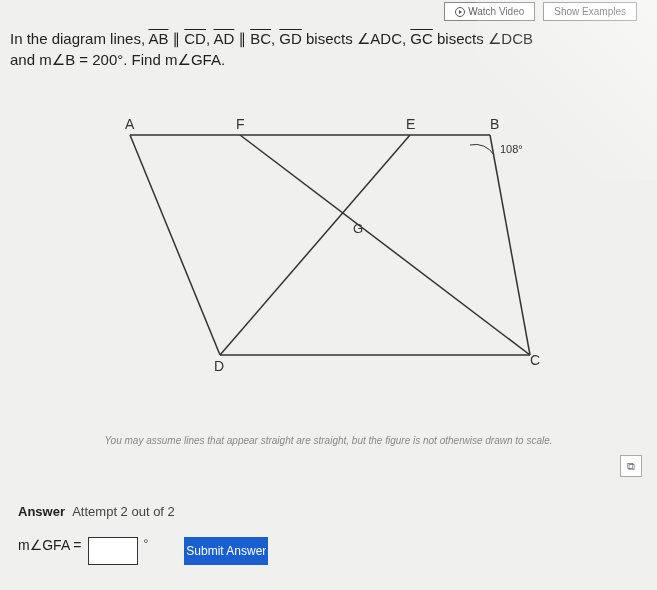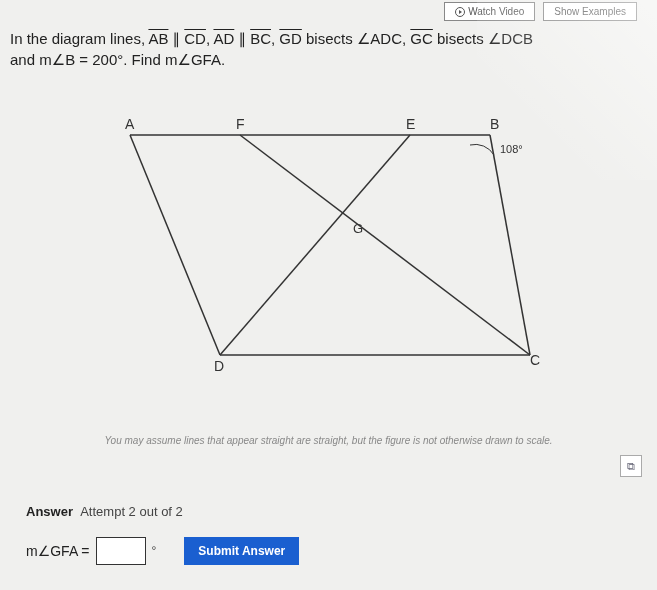--- a/index.html
+++ b/index.html
@@ -83,55 +83,53 @@
       display: flex;
       align-items: center;
       justify-content: center;
       font-size: 11px;
       color: #667;
       cursor: pointer;
     }
     .answer-section {
       position: absolute;
       bottom: 25px;
-      left: 26px;
+      left: 18px;
     }
     .answer-header {
       font-size: 13px;
       color: #444;
       margin-bottom: 18px;
     }
     .answer-header strong { color: #222; }
     .answer-row {
       display: flex;
-      align-items: center;
       gap: 6px;
     }
     .answer-label {
       font-size: 14px;
       color: #222;
     }
     .answer-input {
       width: 50px;
       height: 28px;
       border: 1.5px solid #333;
       background: #fff;
       text-align: center;
       font-size: 14px;
     }
     .degree { font-size: 12px; color: #444; }
     .submit-btn {
       background: #1a5fd0;
       color: #fff;
       border: none;
-      padding: 7px 14px;
+      padding: 7px 2px;
       font-size: 12px;
-      margin-left: 22px;
+      margin-left: 30px;
       cursor: pointer;
-      font-weight: bold;
     }
     .glare {
       position: absolute;
       top: 0; right: 0;
       width: 180px; height: 180px;
       background: linear-gradient(225deg, rgba(255,255,255,0.5), transparent 70%);
       pointer-events: none;
     }
     svg text { font-family: Arial; }
   </style>

